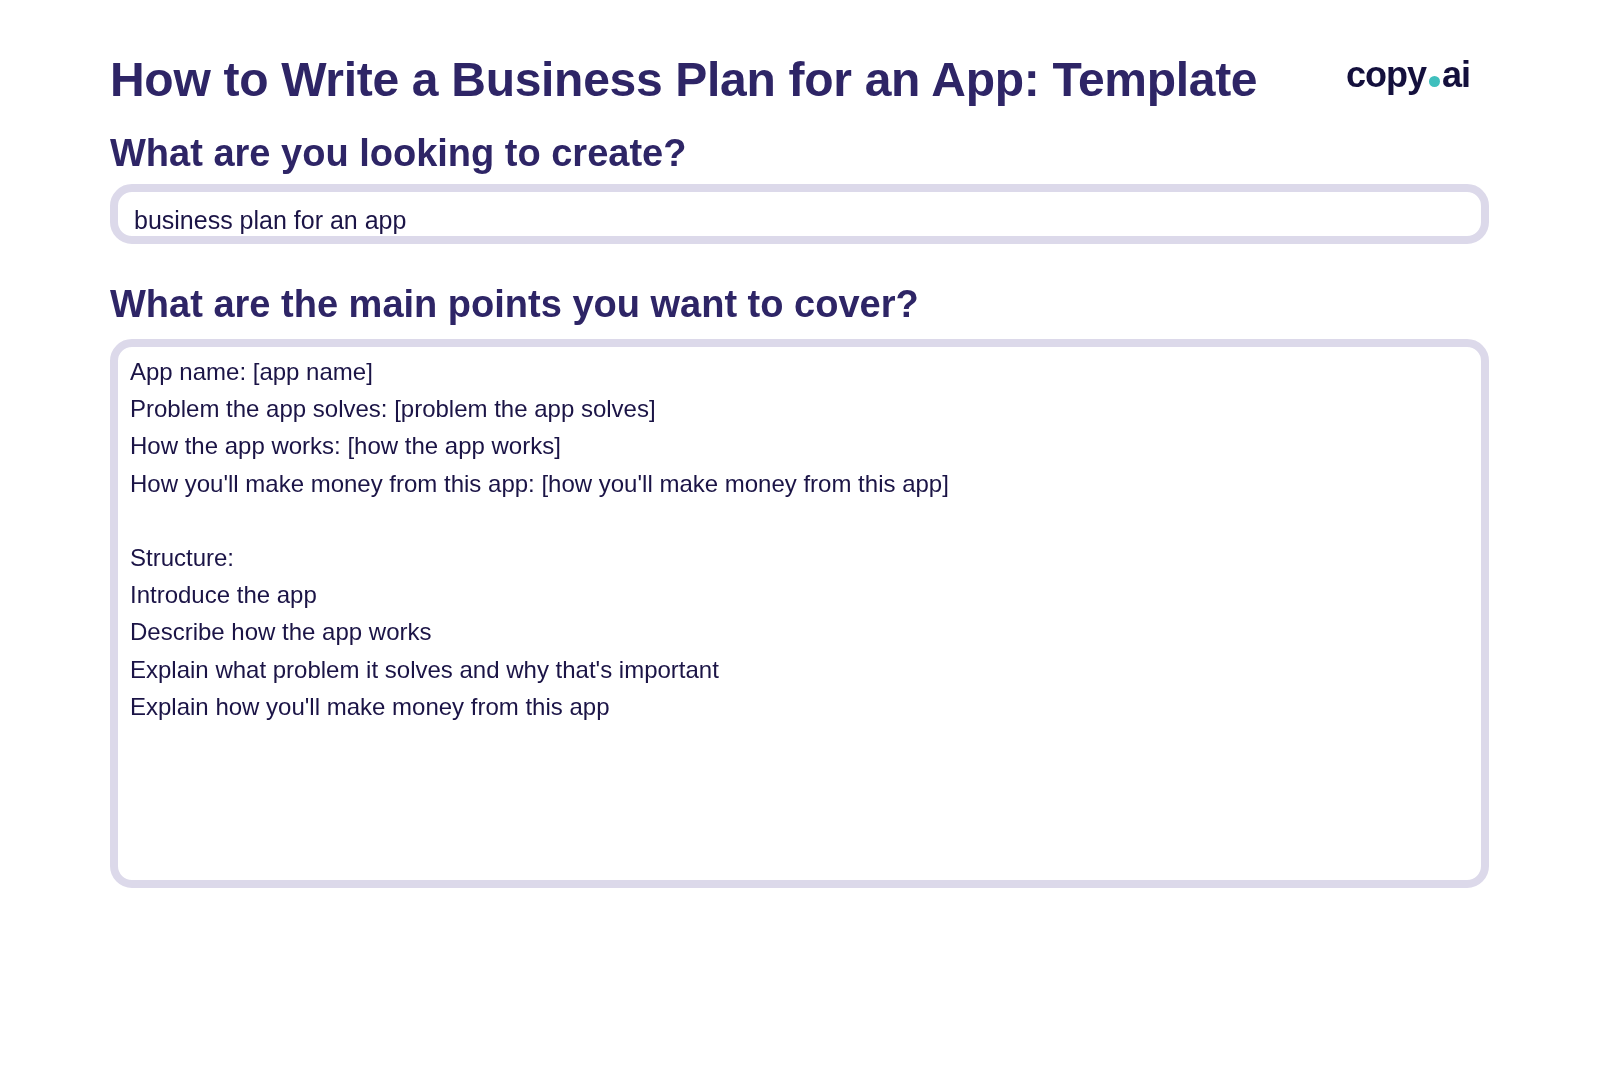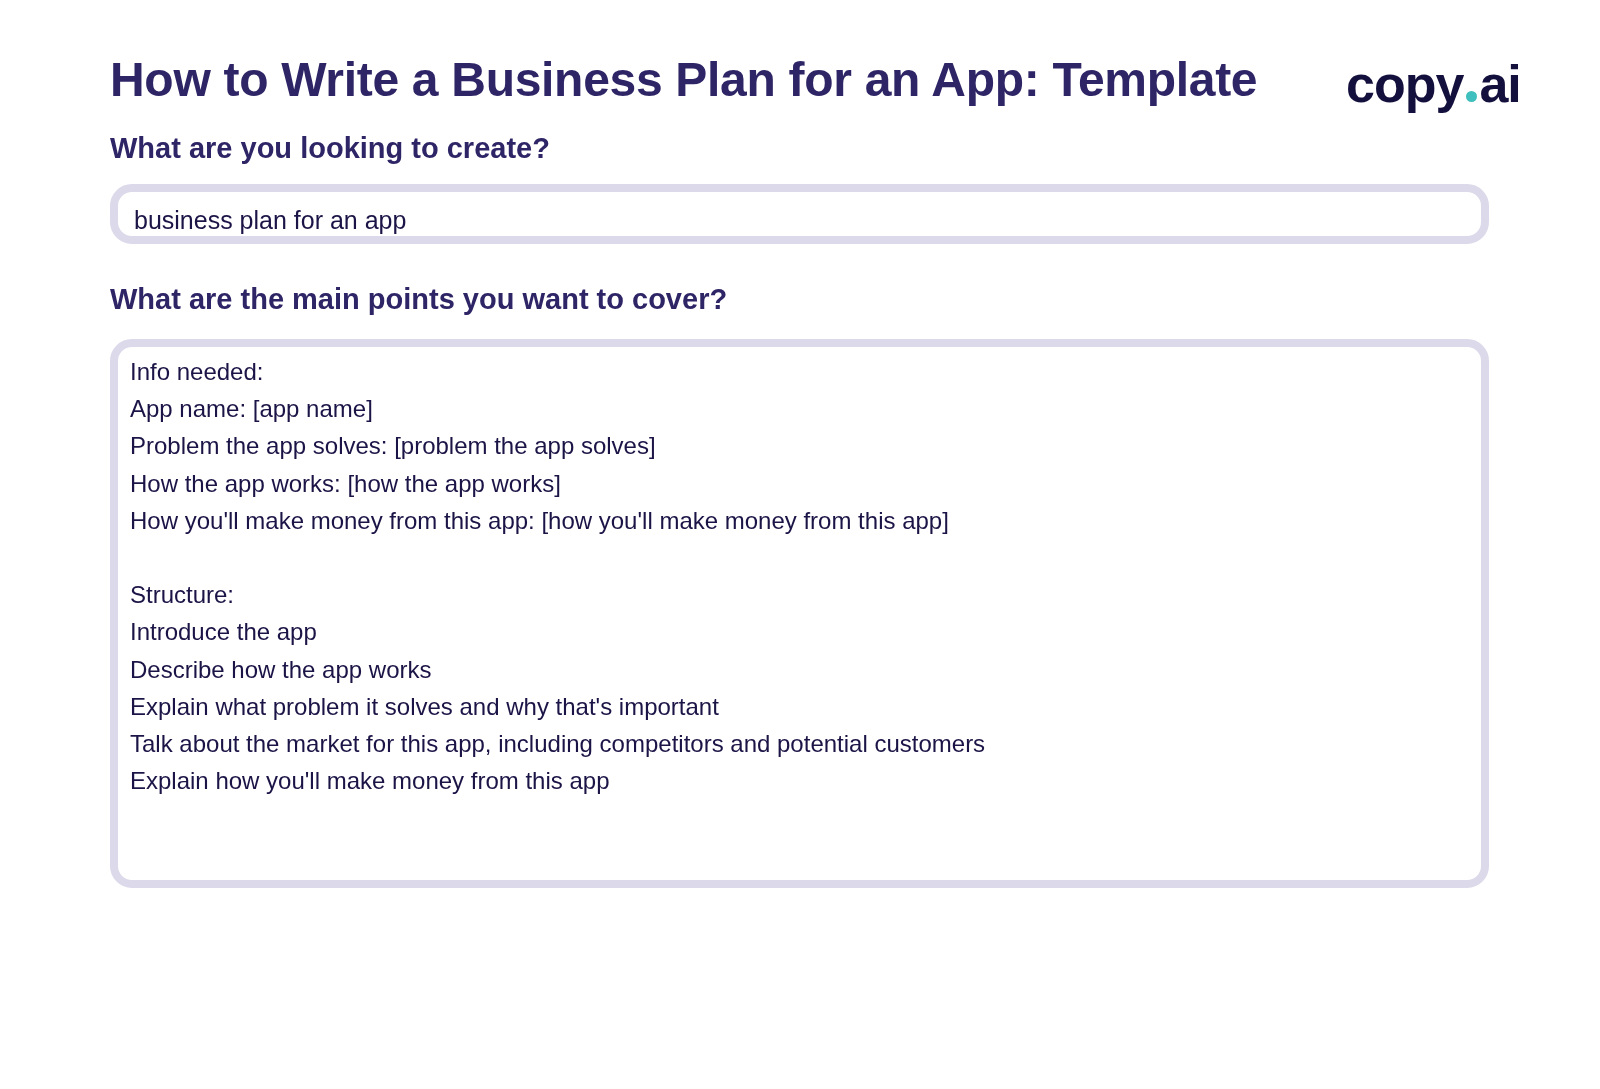--- a/index.html
+++ b/index.html
@@ -1,24 +1,24 @@
 <!DOCTYPE html>
 <html><head>
 <meta charset="utf-8">
 <style>
   html, body { margin:0; padding:0; background:#ffffff; }
   body { width:1600px; height:1089px; position:relative; overflow:hidden;
          font-family:"Liberation Sans", "DejaVu Sans", sans-serif; color:#1b1446; }
   .title { position:absolute; left:110px; top:52px; font-size:48px; font-weight:bold;
            color:#2e2566; letter-spacing:-0.3px; white-space:nowrap; }
-  .logo { position:absolute; left:1346px; top:54px; font-size:52px; font-weight:bold;
+  .logo { position:absolute; left:1346px; top:54px; font-size:36px; font-weight:bold;
           color:#14103d; letter-spacing:-1px; white-space:nowrap; }
   .logo .dot { display:inline-block; width:11px; height:11px; border-radius:50%;
                background:#3fbfbd; margin:0 2px 0 3px; vertical-align:baseline; }
-  .label { position:absolute; left:110px; font-size:29px; font-weight:bold; color:#2e2566;
+  .label { position:absolute; left:110px; font-size:38px; font-weight:bold; color:#2e2566;
            white-space:nowrap; }
   .field { position:absolute; left:110px; width:1379px; box-sizing:border-box;
            border:8px solid #dcd9ea; border-radius:22px; background:#fff; }
   .field1 { top:184px; height:60px; }
   .field1 .val { position:absolute; left:16px; top:14px; font-size:25px; color:#1b1446; white-space:nowrap; }
   .field2 { top:339px; height:549px; }
   .lines { position:absolute; left:12px; top:6px; right:20px; font-size:24px; line-height:37.2px; color:#1b1446; }
   .line { white-space:nowrap; min-height:37.2px; }
 </style>
 </head>
@@ -33,26 +33,24 @@
 <div class="label" style="top:132px;">What are you looking to create?</div>
 
 <div class="field field1">
   <div class="val">business plan for an app</div>
 </div>
 
 <div class="label" style="top:283px;">What are the main points you want to cover?</div>
 
 <div class="field field2">
   <div class="lines">
-    <div class="line">Info needed:</div>
     <div class="line">App name: [app name]</div>
     <div class="line">Problem the app solves: [problem the app solves]</div>
     <div class="line">How the app works: [how the app works]</div>
     <div class="line">How you'll make money from this app: [how you'll make money from this app]</div>
     <div class="line"></div>
     <div class="line">Structure:</div>
     <div class="line">Introduce the app</div>
     <div class="line">Describe how the app works</div>
     <div class="line">Explain what problem it solves and why that's important</div>
-    <div class="line">Talk about the market for this app, including competitors and potential customers</div>
     <div class="line">Explain how you'll make money from this app</div>
   </div>
 </div>
 
 </body></html>

